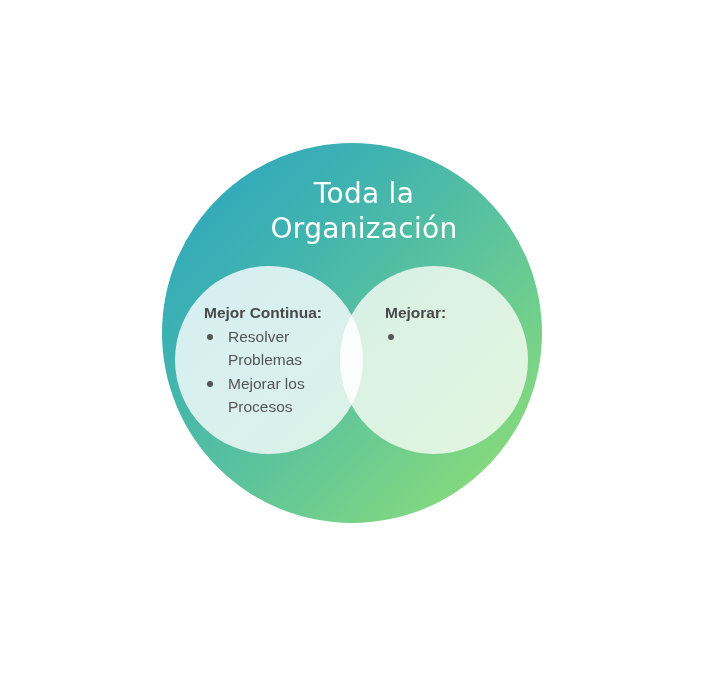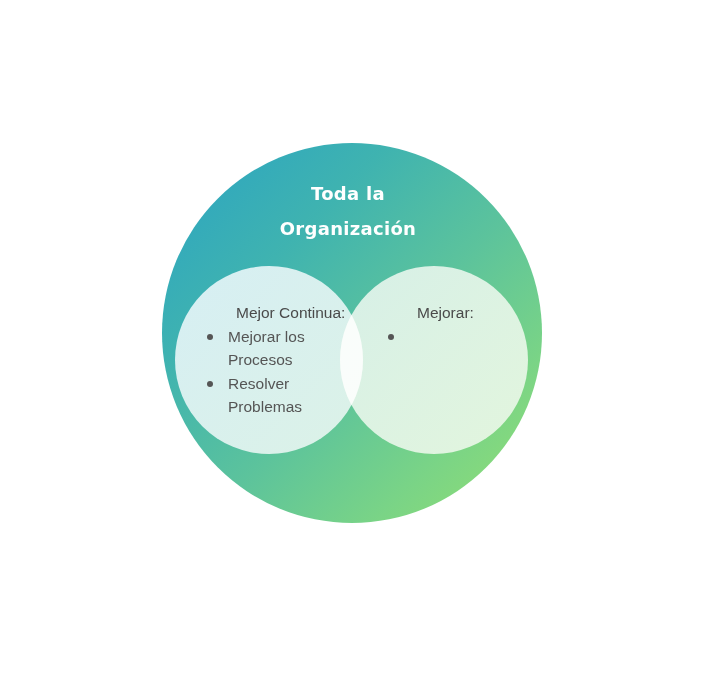--- a/index.html
+++ b/index.html
@@ -18,29 +18,29 @@
       position: absolute;
       left: 162px;
       top: 143px;
       width: 380px;
       height: 380px;
       border-radius: 50%;
       background: linear-gradient(135deg, #2aa3c4 0%, #3fb3b0 30%, #5cc39c 55%, #7ad486 78%, #95e070 100%);
     }
     .title {
       position: absolute;
-      left: 158px;
+      left: 174px;
       top: 176px;
       width: 380px;
       text-align: center;
       color: #ffffff;
       font-family: "DejaVu Sans", sans-serif;
-      font-size: 18px;
+      font-size: 28px;
       line-height: 35px;
-      font-weight: bold;
+      font-weight: normal;
       letter-spacing: 0.3px;
     }
     .inner-circle {
       position: absolute;
       border-radius: 50%;
       background: rgba(240, 250, 248, 0.86);
     }
     .inner-left {
       left: 175px;
       top: 266px;
@@ -75,23 +75,22 @@
       background: rgba(255,255,255,0.75);
     }
     .block {
       position: absolute;
       color: #555555;
       font-family: "Liberation Sans", sans-serif;
       font-size: 15.5px;
       line-height: 23.5px;
     }
     .block .heading {
-      font-weight: normal;
+      font-weight: bold;
       color: #4a4a4a;
-      margin-left: 32px;
     }
     .block ul {
       margin: 0;
       padding: 0;
       list-style: none;
     }
     .block li {
       position: relative;
       padding-left: 24px;
     }
@@ -129,27 +128,27 @@
 <div class="inner-circle inner-right"></div>
 <div class="overlap">
   <div class="overlap-inner"></div>
 </div>
 
 <div class="block block-left">
   <div class="heading">Mejor Continua:</div>
   <ul>
     <li>
       <span class="bullet"></span>
-      <div>Mejorar los</div>
-      <div>Procesos</div>
+      <div>Resolver</div>
+      <div>Problemas</div>
     </li>
     <li>
       <span class="bullet"></span>
-      <div>Resolver</div>
-      <div>Problemas</div>
+      <div>Mejorar los</div>
+      <div>Procesos</div>
     </li>
   </ul>
 </div>
 
 <div class="block block-right">
   <div class="heading">Mejorar:</div>
   <ul>
     <li>
       <span class="bullet"></span>
     </li>

